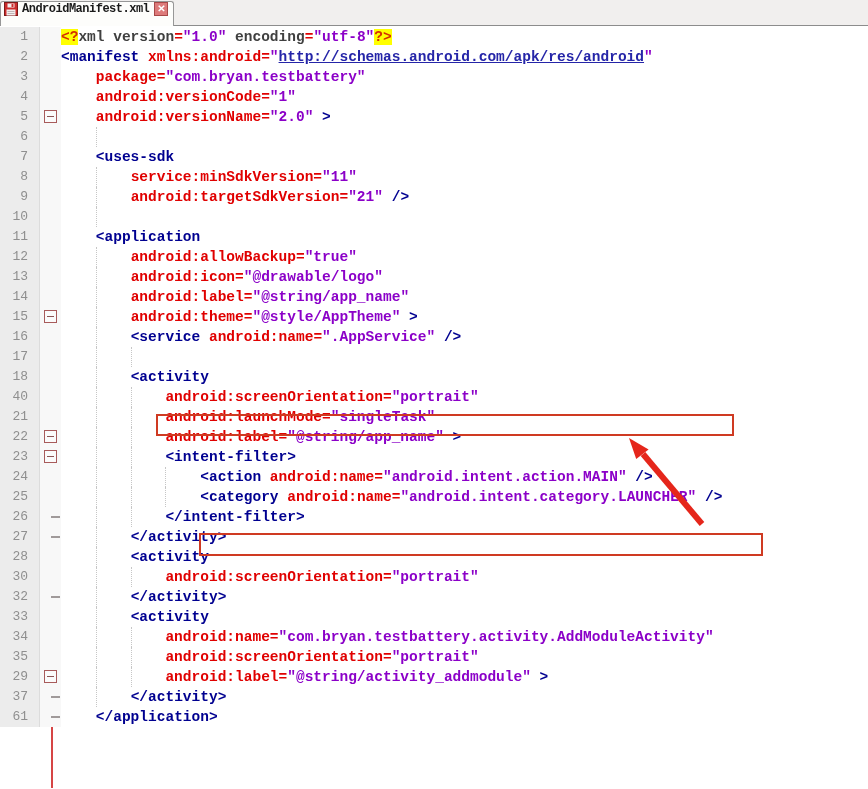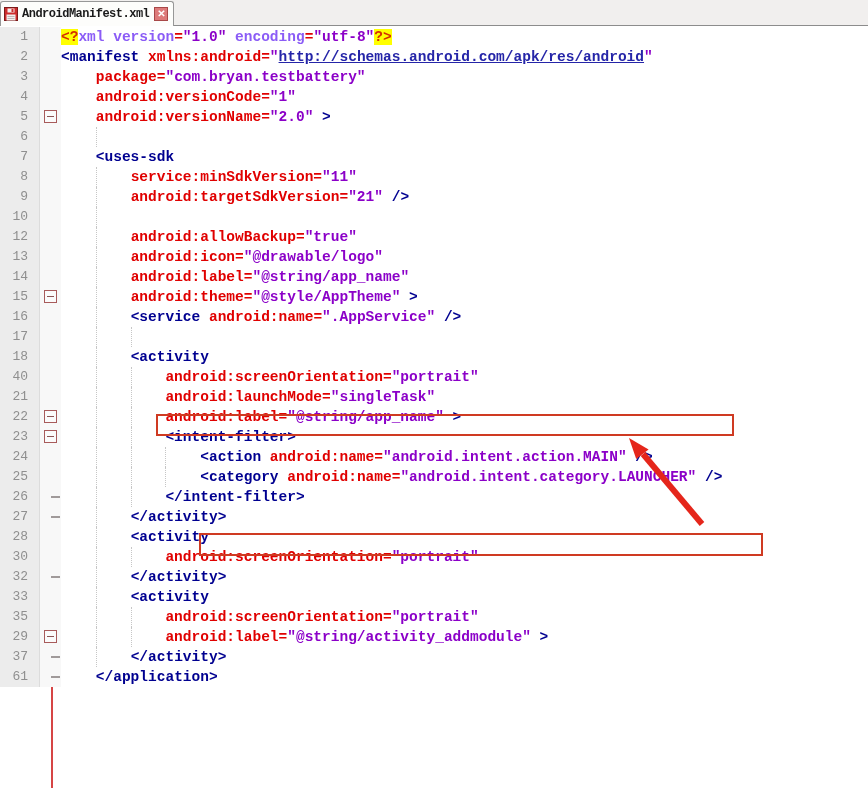--- a/index.html
+++ b/index.html
@@ -2,21 +2,21 @@
 <html><head>
 <meta charset="utf-8">
 <style>
   html,body{margin:0;padding:0;background:#fff;width:868px;height:789px;overflow:hidden;
     font-family:"Liberation Sans",sans-serif;}
   
   .tabbar{position:absolute;left:0;top:0;width:868px;height:26px;background:#f1efee;
     border-bottom:1px solid #8c8c8c;box-sizing:border-box;}
   .tab{position:absolute;left:0;top:1px;height:25px;background:#fdfdfb;
     border:1px solid #979797;border-bottom:none;border-radius:3px 3px 0 0;
-    display:flex;align-items:center;padding:0 5px 0 3px;box-sizing:border-box;}
+    display:flex;padding:0 5px 0 3px;box-sizing:border-box;}
   .tab-title{font-size:12px;color:#1a1a1a;margin:0 5px 0 4px;white-space:pre;
     font-family:"Liberation Mono",monospace;font-weight:bold;letter-spacing:-0.5px;}
   .floppy{width:14px;height:14px;display:inline-block;}
   .closebtn{width:14px;height:14px;background:#dd7a7a;border:1px solid #a84848;
     color:#fff;font-size:10px;line-height:12px;text-align:center;font-weight:bold;
     box-sizing:border-box;cursor:default;}
   
   .editor{position:absolute;left:0;top:26px;width:868px;height:763px;background:#fff;}
   .rows{position:absolute;left:0;top:1px;width:100%;}
   .row{display:flex;height:20px;}
@@ -26,21 +26,21 @@
   .fold{width:21px;background:#f8f8f8;position:relative;}
   .txt{flex:1;white-space:pre;font-family:"Liberation Mono",monospace;font-weight:bold;
     font-size:14.5px;line-height:20px;position:relative;}
   .guide{position:absolute;top:0;height:20px;width:0;border-left:1px dotted #c6c6c6;}
   
   .s-p{color:#000000}
   .s-t{color:#000090}
   .s-a{color:#e00000}
   .s-v{color:#8b00c8}
   .s-u{color:#2525a8;text-decoration:underline}
-  .s-k{color:#8b5cf6}
+  .s-k{color:#404040}
   .s-q{color:#d42f00;background:#ffff00}
   
   .foldline{position:absolute;left:51px;top:97px;width:2px;height:665px;background:#d64545;}
   .foldbox{position:absolute;left:4px;top:3px;width:13px;height:13px;background:#fbfbfb;
     border:1px solid #a85b5b;box-sizing:border-box;z-index:2;}
   .foldbox::after{content:"";position:absolute;left:2px;top:5px;width:7px;height:1px;background:#8d5555;}
   .foldtick{position:absolute;left:11px;top:9px;width:9px;height:2px;background:#a09a9a;z-index:2;}
   
   .annbox{position:absolute;border:2px solid #cf3a22;box-sizing:border-box;z-index:5;}
   #annbox1{left:156px;top:388px;width:578px;height:22px;}
@@ -116,20 +116,25 @@
         <div class="num">9</div>
         <div class="fold"></div>
         <div class="txt"><span class="guide" style="left: 34.8px;"></span><span class="s-p">        </span><span class="s-a">android:targetSdkVersion</span><span class="s-a">=</span><span class="s-v">"21"</span><span class="s-t"> /&gt;</span></div>
       </div>
       <div class="row">
         <div class="num">10</div>
         <div class="fold"></div>
         <div class="txt"><span class="guide" style="left: 34.8px;"></span></div>
       </div>
       <div class="row">
+        <div class="num">11</div>
+        <div class="fold"></div>
+        <div class="txt"><span class="s-p">    </span><span class="s-t">&lt;application</span></div>
+      </div>
+      <div class="row">
         <div class="num">12</div>
         <div class="fold"></div>
         <div class="txt"><span class="guide" style="left: 34.8px;"></span><span class="s-p">        </span><span class="s-a">android:allowBackup</span><span class="s-a">=</span><span class="s-v">"true"</span></div>
       </div>
       <div class="row">
         <div class="num">13</div>
         <div class="fold"></div>
         <div class="txt"><span class="guide" style="left: 34.8px;"></span><span class="s-p">        </span><span class="s-a">android:icon</span><span class="s-a">=</span><span class="s-v">"@drawable/logo"</span></div>
       </div>
       <div class="row">
@@ -221,20 +226,25 @@
         <div class="num">32</div>
         <div class="fold">
           <div class="foldtick"></div>
         </div>
         <div class="txt"><span class="guide" style="left: 34.8px;"></span><span class="s-p">        </span><span class="s-t">&lt;/activity&gt;</span></div>
       </div>
       <div class="row">
         <div class="num">33</div>
         <div class="fold"></div>
         <div class="txt"><span class="guide" style="left: 34.8px;"></span><span class="s-p">        </span><span class="s-t">&lt;activity</span></div>
+      </div>
+      <div class="row">
+        <div class="num">34</div>
+        <div class="fold"></div>
+        <div class="txt"><span class="guide" style="left: 34.8px;"></span><span class="guide" style="left: 69.6px;"></span><span class="s-p">            </span><span class="s-a">android:name</span><span class="s-a">=</span><span class="s-v">"com.bryan.testbattery.activity.AddModuleActivity"</span></div>
       </div>
       <div class="row">
         <div class="num">35</div>
         <div class="fold"></div>
         <div class="txt"><span class="guide" style="left: 34.8px;"></span><span class="guide" style="left: 69.6px;"></span><span class="s-p">            </span><span class="s-a">android:screenOrientation</span><span class="s-a">=</span><span class="s-v">"portrait"</span></div>
       </div>
       <div class="row">
         <div class="num">29</div>
         <div class="fold">
           <div class="foldbox"></div>

